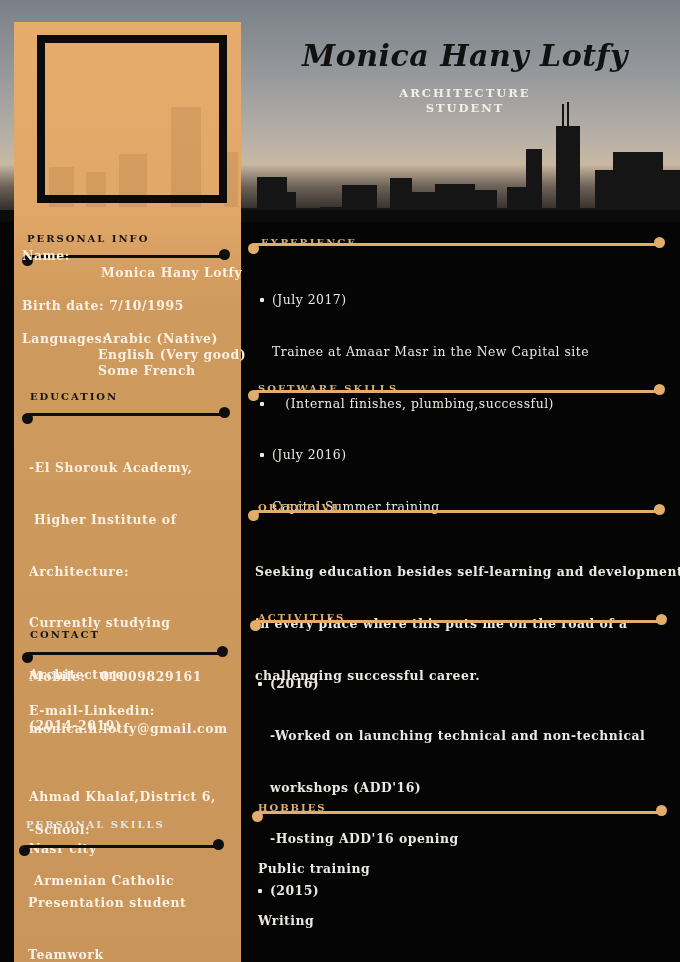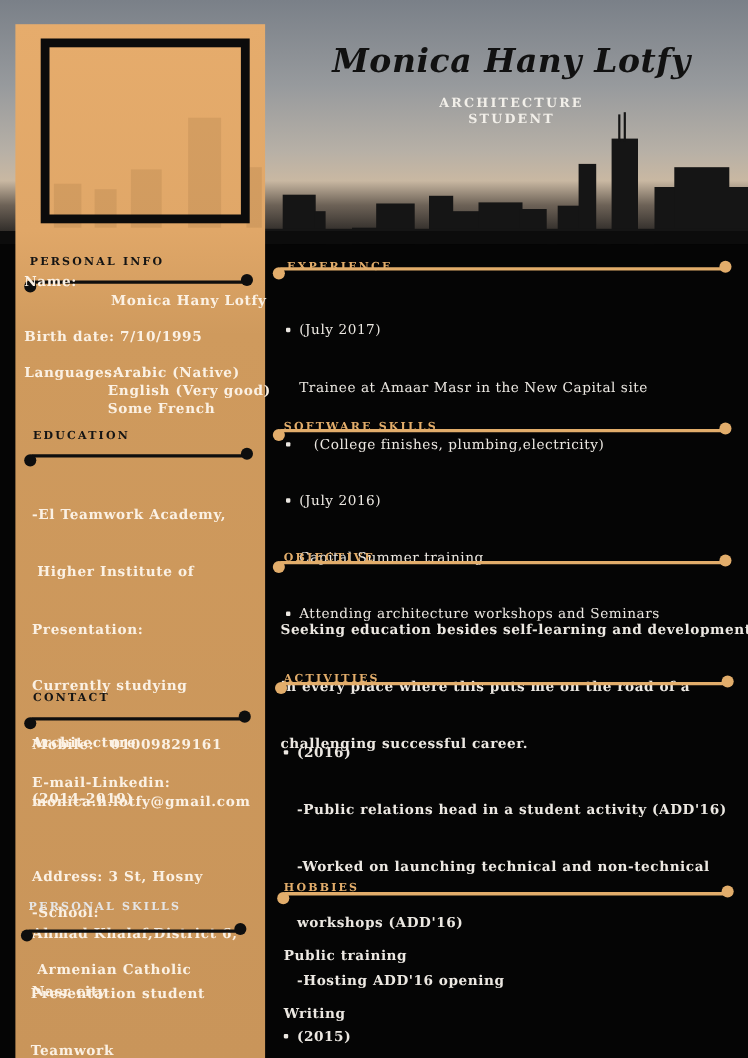--- a/index.html
+++ b/index.html
@@ -122,43 +122,42 @@
 <div class="stext" style="left:98px;top:346px">English (Very good)</div>
 <div class="stext" style="left:98px;top:362px">Some French</div>
 
 <div class="sec-head" style="left:30px;top:391px;color:#141414">EDUCATION</div>
 <div class="rule dark" style="left:22px;top:408px;width:208px">
     <div class="line"></div>
     <div class="dot-l"></div>
     <div class="dot-r"></div>
   </div>
 <div class="stext" style="left:29px;top:425px">
-  <div>-El Teamwork Academy,</div>
+  <div>-El Shorouk Academy,</div>
   <div> Higher Institute of</div>
-  <div>Presentation:</div>
+  <div>Architecture:</div>
   <div>Currently studying</div>
   <div>Architecture</div>
   <div>(2014-2019)</div>
   <div style="height:17.2px"></div>
   <div>-School:</div>
   <div> Armenian Catholic</div>
   
 </div>
 
 <div class="sec-head" style="left:30px;top:629px;color:#141414">CONTACT</div>
 <div class="rule dark" style="left:22px;top:647px;width:206px">
     <div class="line"></div>
     <div class="dot-l"></div>
     <div class="dot-r"></div>
   </div>
 <div class="stext" style="left:29px;top:668px">Mobile:   01009829161</div>
 <div class="stext" style="left:29px;top:702px">E-mail-Linkedin:</div>
 <div class="stext" style="left:29px;top:720px">monica.h.lotfy@gmail.com</div>
 <div class="stext" style="left:29px;top:754px">
-  <div>Address: 3 St, Hosny</div>
   <div>Ahmad Khalaf,District 6,</div>
   <div>Nasr city</div>
 </div>
 
 <div class="sec-head" style="left:26px;top:819px;color:#e5e5e5">PERSONAL SKILLS</div>
 <div class="rule dark" style="left:19px;top:840px;width:205px">
     <div class="line"></div>
     <div class="dot-l"></div>
     <div class="dot-r"></div>
   </div>
@@ -171,24 +170,23 @@
 
 <div class="sec-head main-head" style="left:261px;top:225px">EXPERIENCE</div>
 <div class="rule gold" style="left:248px;top:238px;width:417px">
     <div class="line"></div>
     <div class="dot-l"></div>
     <div class="dot-r"></div>
   </div>
 <div class="mtext" style="left:258px;top:257px;font-weight:normal">
   <div class="bul">(July 2017)</div>
   <div style="padding-left:14px">Trainee at Amaar Masr in the New Capital site</div>
-  <div class="bul">   (College finishes, plumbing,electricity)</div>
+  <div class="bul">   (Internal finishes, plumbing,successful)</div>
   <div class="bul">(July 2016)</div>
   <div style="padding-left:14px">Capital Summer training</div>
-  <div class="bul">Attending architecture workshops and Seminars</div>
 </div>
 
 <div class="sec-head main-head" style="left:258px;top:371px">SOFTWARE SKILLS</div>
 <div class="rule gold" style="left:248px;top:385px;width:417px">
     <div class="line"></div>
     <div class="dot-l"></div>
     <div class="dot-r"></div>
   </div>
 
 <div class="sec-head main-head" style="left:258px;top:490px">OBJECTIVE</div>
@@ -204,21 +202,20 @@
 </div>
 
 <div class="sec-head main-head" style="left:258px;top:600px">ACTIVITIES</div>
 <div class="rule gold" style="left:250px;top:615px;width:417px">
     <div class="line"></div>
     <div class="dot-l"></div>
     <div class="dot-r"></div>
   </div>
 <div class="mtext" style="left:256px;top:641px;font-weight:bold">
   <div class="bul">(2016)</div>
-  <div style="padding-left:14px">-Public relations head in a student activity (ADD'16)</div>
   <div style="padding-left:14px">-Worked on launching technical and non-technical</div>
   <div style="padding-left:14px">workshops (ADD'16)</div>
   <div style="padding-left:14px">-Hosting ADD'16 opening</div>
   <div class="bul">(2015)</div>
   
   
 </div>
 
 <div class="sec-head main-head" style="left:258px;top:790px">HOBBIES</div>
 <div class="rule gold" style="left:252px;top:806px;width:415px">

